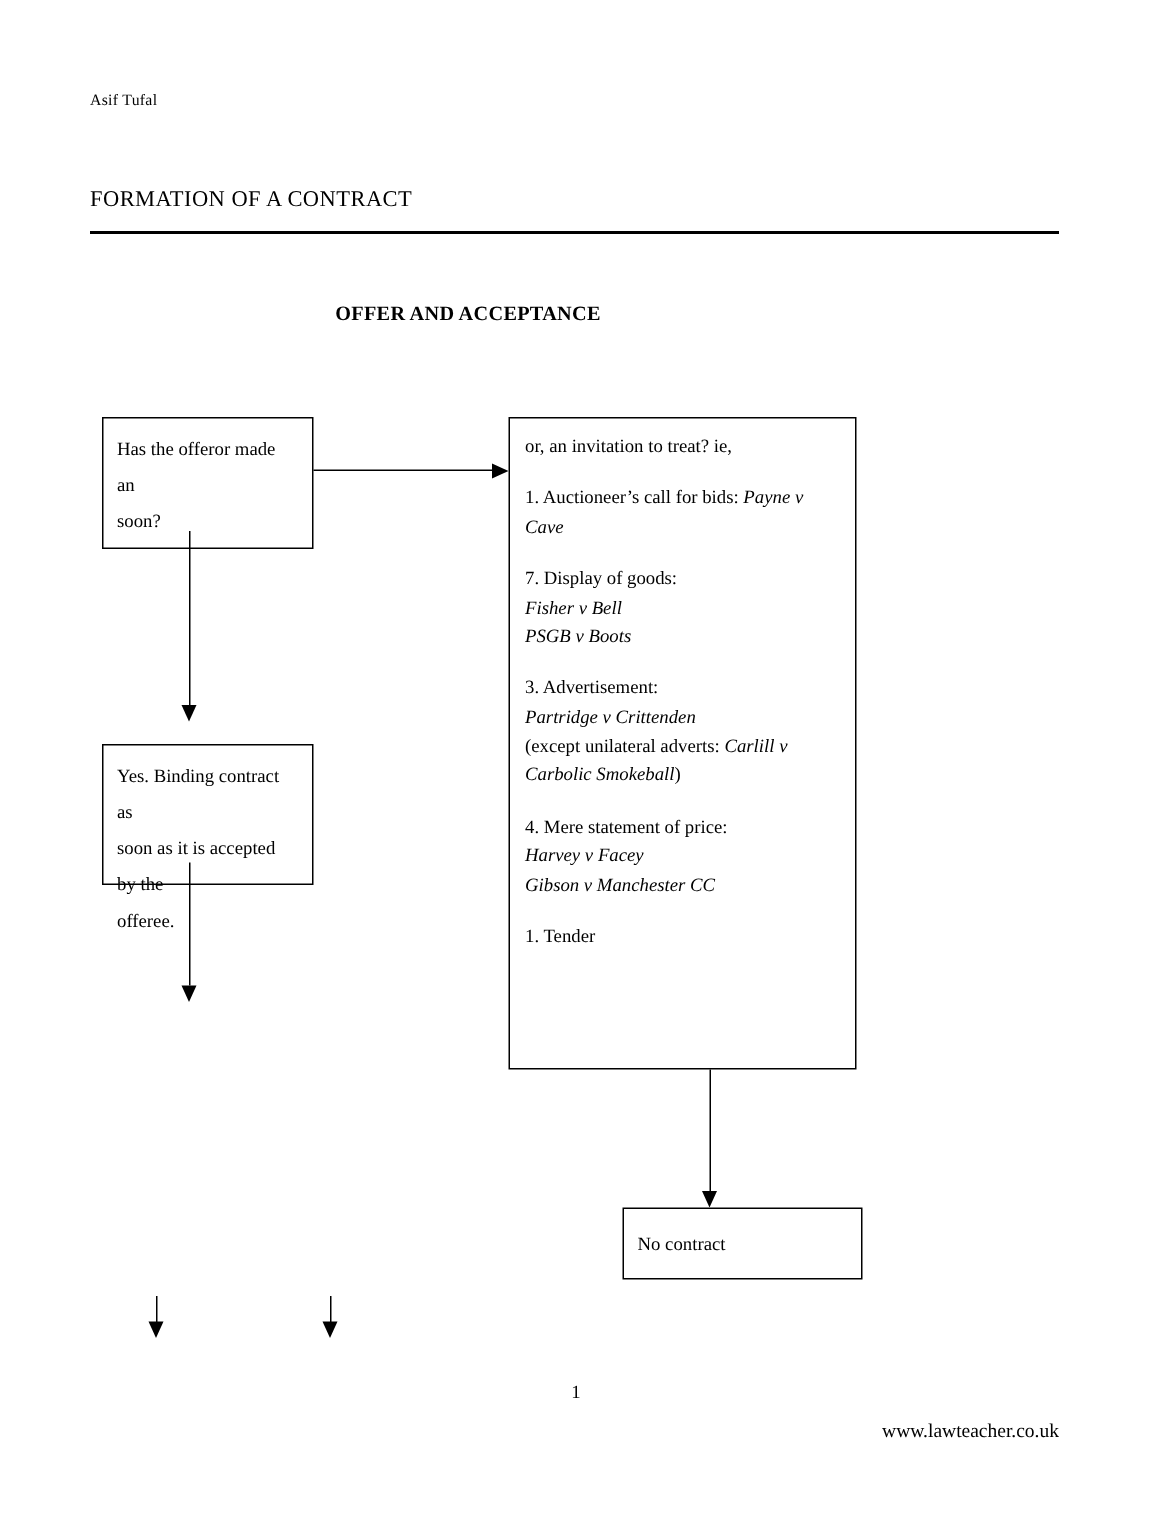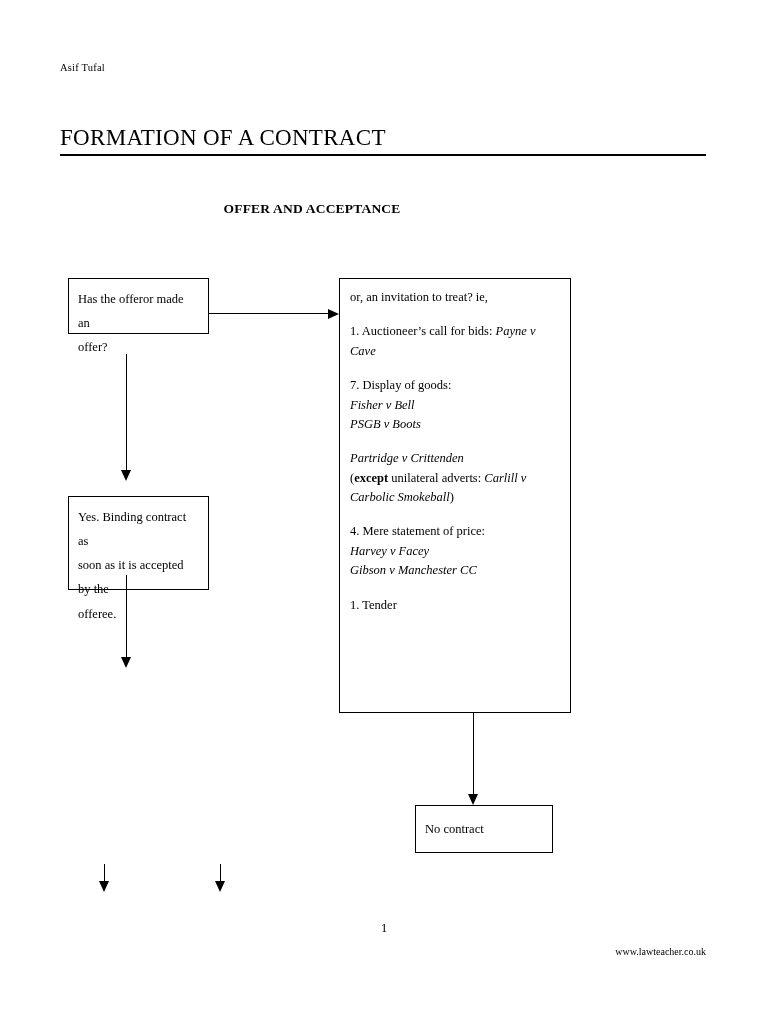--- a/index.html
+++ b/index.html
@@ -27,21 +27,21 @@
     left: 60px;
     top: 62px;
     font-size: 10.5px;
     font-weight: normal;
     letter-spacing: .2px;
   }
   .doc-title {
     position: absolute;
     left: 60px;
     top: 125px;
-    font-size: 23px;
+    font-size: 15px;
     font-weight: normal;
     letter-spacing: .3px;
     white-space: nowrap;
   }
   .title-rule {
     position: absolute;
     left: 60px;
     top: 154px;
     width: 646px;
     height: 2px;
@@ -61,33 +61,33 @@
   
   .box {
     position: absolute;
     border: 1.4px solid #000;
     box-sizing: border-box;
     background: #fff;
     font-size: 12.5px;
     line-height: 1.93;
     padding: 8px 10px 8px 9px;
   }
-  #box-offer      { left: 68px;  top: 278px; width: 141px; height: 56px; }
+  #box-offer      { left: 68px;  top: 278px; width: 141px; height: 88px; }
   #box-binding    { left: 68px;  top: 481px; width: 141px; height: 94px; margin-top: 15px; }
   #box-unqualified{ left: 68px;  top: 668px; width: 181px; height: 196px; }
   #box-treat      { left: 339px; top: 278px; width: 232px; height: 435px;
                     line-height: 1.55; padding: 9px 10px 8px 10px; }
-  #box-nocontract { left: 415px; top: 805px; width: 138px; height: 48px;
+  #box-nocontract { left: 415px; top: 805px; width: 160px; height: 48px;
                     display: flex; align-items: center; }
 
   .box p { margin: 0; }
   .gap  { height: 15px; }
   .gap-sm { height: 11px; }
   .ital { font-style: italic; }
-  .bold { font-weight: bold; text-align: right; }
+  .bold { font-weight: normal; text-align: right; }
 
   
   .vline {
     position: absolute;
     width: 1.4px;
     background: #000;
   }
   .hline {
     position: absolute;
     height: 1.4px;
@@ -114,36 +114,36 @@
     left: 0;
     top: 921px;
     width: 768px;
     text-align: center;
     font-size: 12.5px;
   }
   .footer-url {
     position: absolute;
     right: 62px;
     top: 946px;
-    font-size: 10px;
+    font-size: 13px;
   }
 </style>
 </head>
 <body>
 
 <div class="page">
 
   <div class="author">Asif Tufal</div>
   <div class="doc-title">FORMATION OF A CONTRACT</div>
   <div class="title-rule"></div>
   <div class="subtitle">OFFER AND ACCEPTANCE</div>
 
   <div class="box" id="box-offer">
     <p>Has the offeror made an</p>
-    <p>offer?</p>
+    <p>soon?</p>
   </div>
 
   <div class="hline" style="left:209px; top:313px; width:119px;"></div>
   <div class="arrow-right" style="left:328px; top:308.5px;"></div>
 
   <div class="vline" style="left:126px; top:354px; height:116px;"></div>
   <div class="arrow-down" style="left:121px; top:470px;"></div>
 
   <div class="box" id="box-binding">
     <p>Yes.  Binding contract as</p>
@@ -165,20 +165,21 @@
     <div class="gap"></div>
 
     <p><span>1. Auctioneer’s call for bids: </span><span class="ital">Payne v Cave</span></p>
     <div class="gap"></div>
 
     <p>7. Display of goods:</p>
     <p class="ital">Fisher v Bell</p>
     <p class="ital">PSGB v Boots</p>
     <div class="gap"></div>
 
+    <p>3. Advertisement:</p>
     <p class="ital">Partridge v Crittenden</p>
     <p><span>(</span><span class="bold">except</span><span> unilateral adverts: </span><span class="ital">Carlill v Carbolic Smokeball</span><span>)</span></p>
     <div class="gap"></div>
 
     <p>4. Mere statement of price:</p>
     <p class="ital">Harvey v Facey</p>
     <p class="ital">Gibson v Manchester CC</p>
     <div class="gap"></div>
 
     <p>1. Tender</p>

